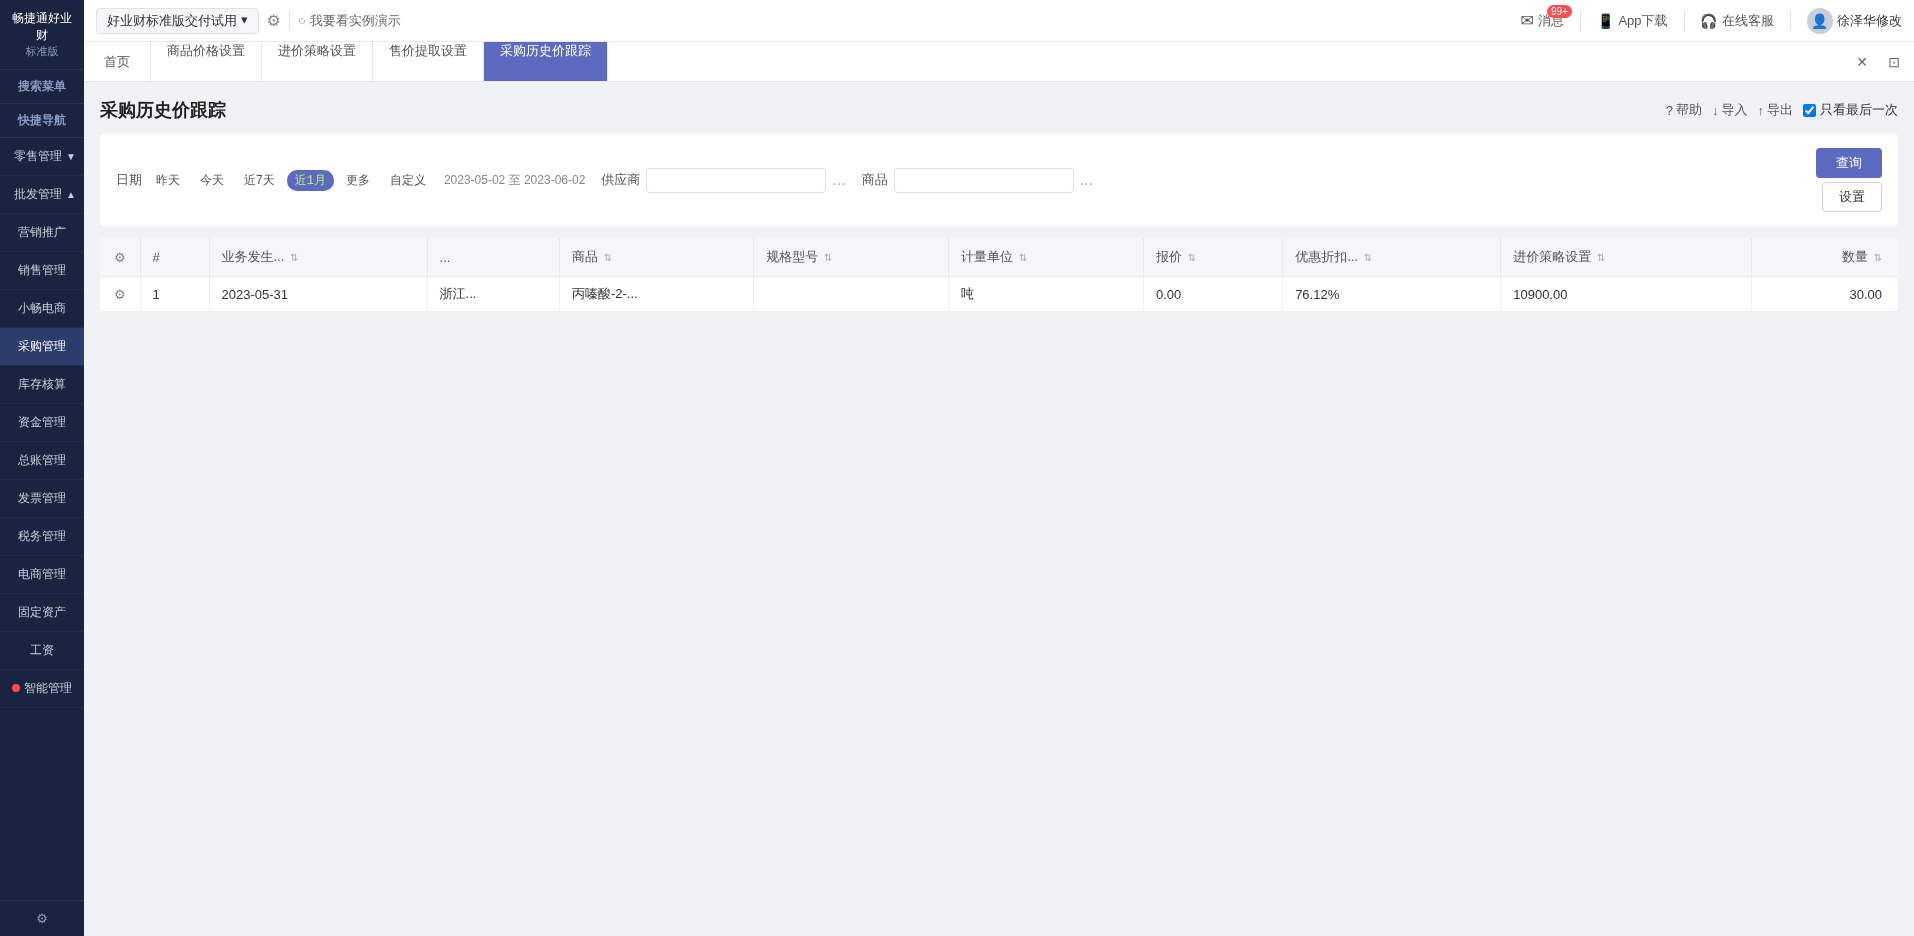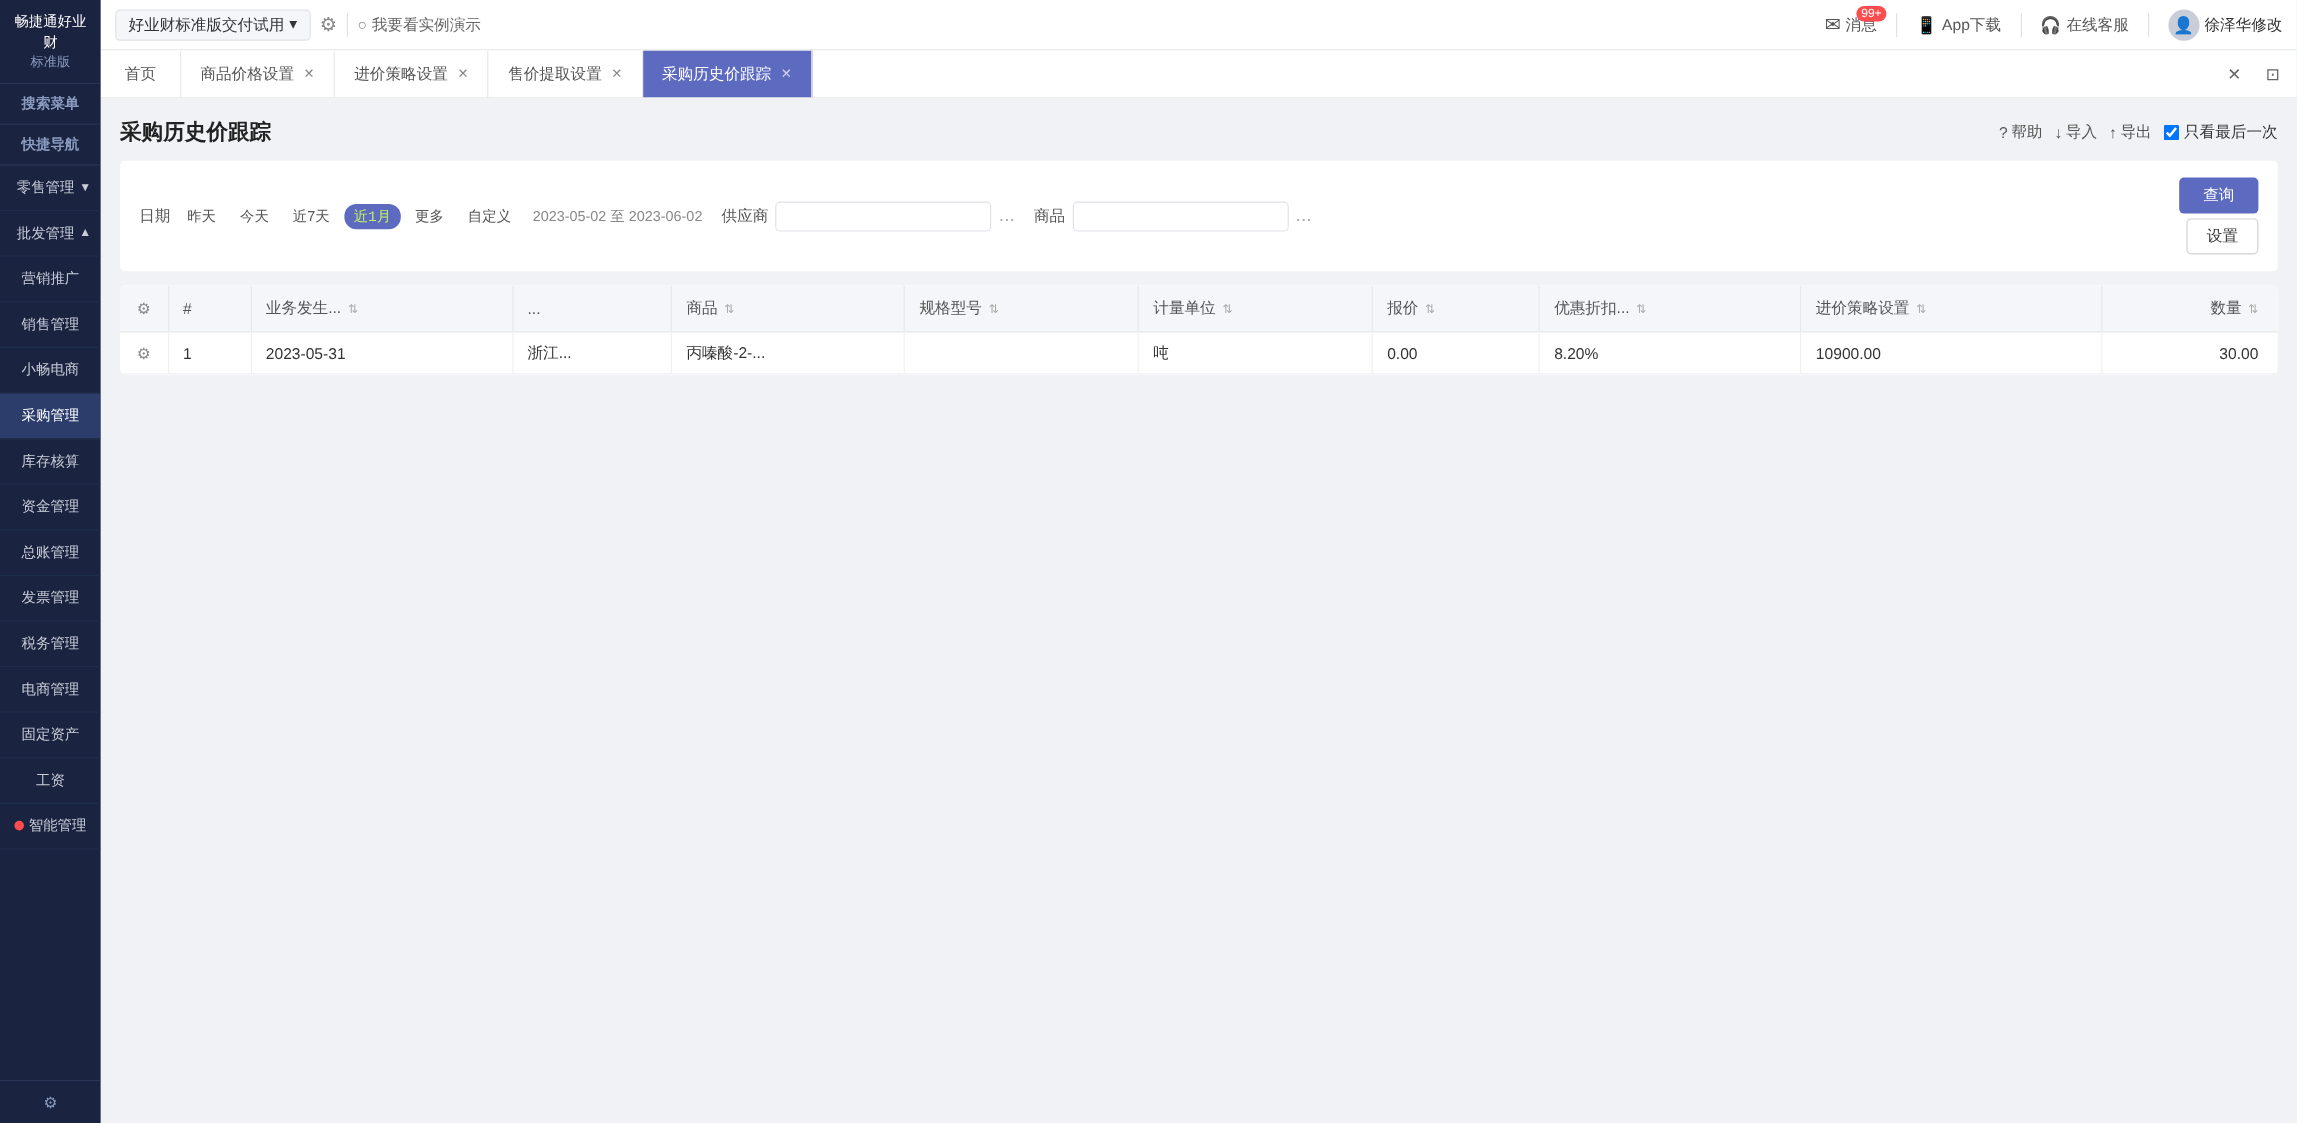--- a/index.html
+++ b/index.html
@@ -156,29 +156,30 @@
       display: flex;
       align-items: center;
       padding: 0 0;
       border-bottom: 1px solid #e8e8e8;
       flex-shrink: 0;
       overflow: hidden;
     }
     .tab {
       display: flex;
       align-items: center;
-      gap: 4px;
+      gap: 20px;
       padding: 0 16px;
       height: 40px;
       font-size: 13px;
       color: #555;
       cursor: pointer;
       border-right: 1px solid #e8e8e8;
       white-space: nowrap;
       flex-shrink: 0;
+      flex-direction: column;
     }
     .tab.active { background: #5c6bc0; color: #fff; }
     .tab .close-btn { font-size: 11px; margin-left: 4px; opacity: 0.7; }
     .tab-home { padding: 0 20px; font-size: 13px; color: #555; height: 40px; display: flex; align-items: center; border-right: 1px solid #e8e8e8; cursor: pointer; flex-shrink: 0; }
     .tabbar-controls {
       margin-left: auto;
       display: flex;
       align-items: center;
       gap: 0;
       padding-right: 4px;
@@ -625,21 +626,21 @@
         <tbody>
           <tr>
             <td class="gear-icon-cell">⚙</td>
             <td>1</td>
             <td>2023-05-31</td>
             <td>浙江...</td>
             <td>丙嗪酸-2-...</td>
             <td></td>
             <td>吨</td>
             <td>0.00</td>
-            <td>8.20%</td>
+            <td>76.12%</td>
             <td>10900.00</td>
             <td style="text-align:right; padding-right:16px;">30.00</td>
           </tr>
         </tbody>
       </table>
     </div>
 
 
   </div>
 </div>

